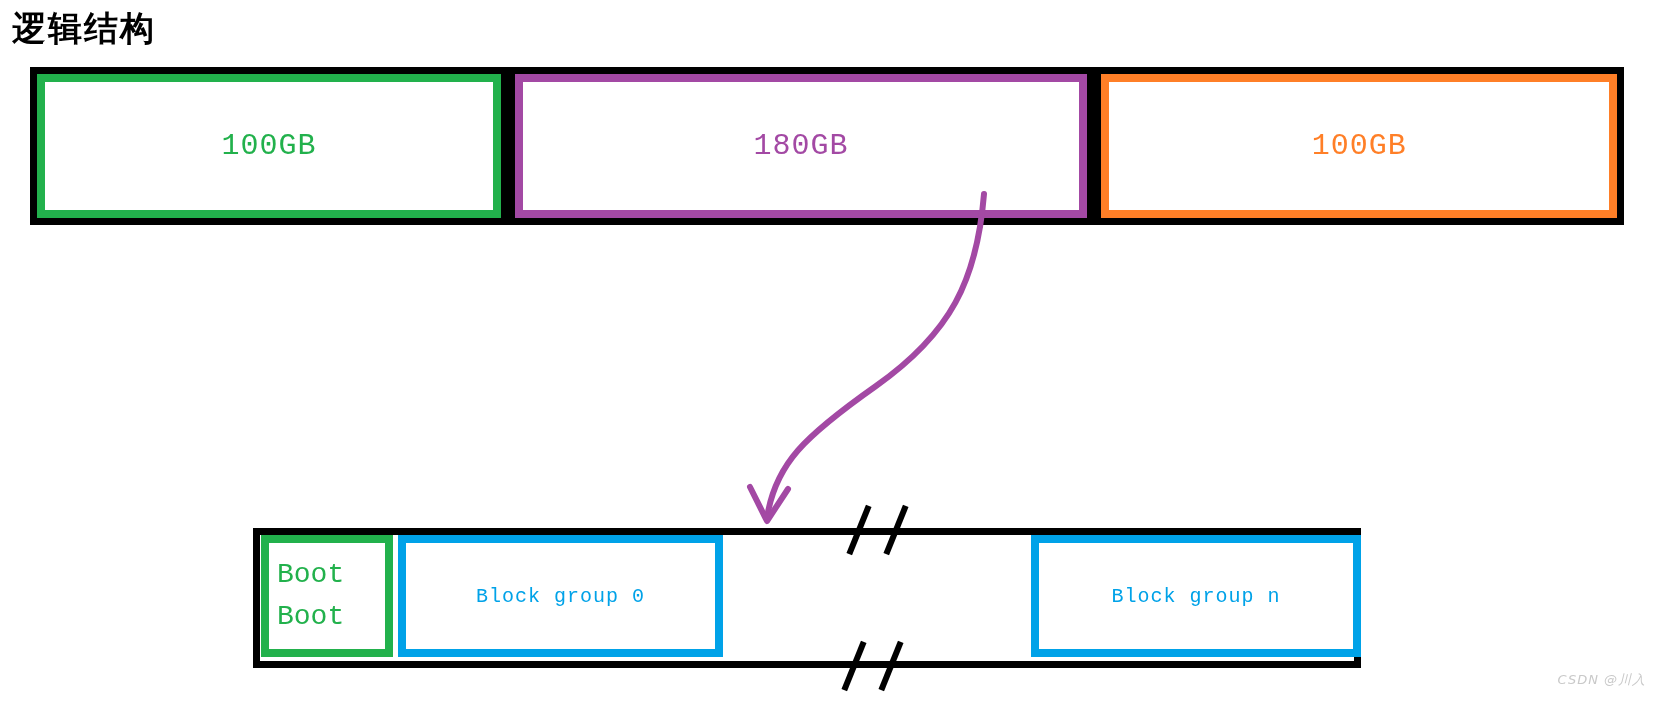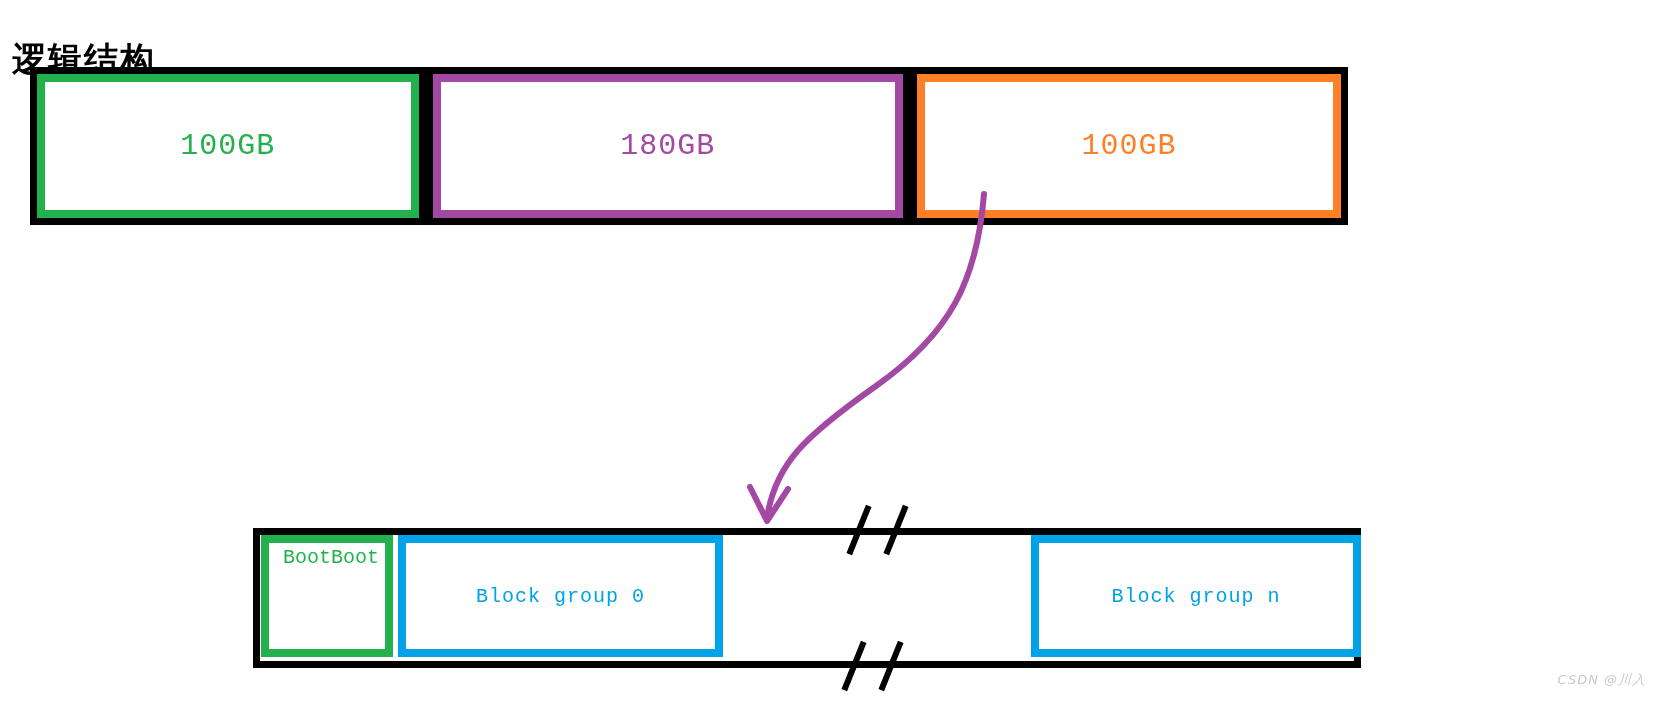--- a/index.html
+++ b/index.html
@@ -1,39 +1,39 @@
 <!DOCTYPE html>
 <html><head>
 <meta charset="utf-8">
 <style>
   html,body{margin:0;padding:0;background:#ffffff;}
   .page{position:relative;width:1657px;height:705px;background:#ffffff;overflow:hidden;
         font-family:"Liberation Mono","DejaVu Sans Mono",monospace;}
 
   .title{position:absolute;left:12px;top:6px;font-family:"DejaVu Sans","Liberation Sans",sans-serif;
-         font-weight:bold;font-size:34px;color:#000;letter-spacing:2px;margin-top:31px;}
+         font-weight:bold;font-size:34px;color:#000;letter-spacing:2px;}
 
   
-  .top-bar{position:absolute;left:30px;top:67px;width:1318px;height:158px;
+  .top-bar{position:absolute;left:30px;top:67px;width:1594px;height:158px;
            background:#000;box-sizing:border-box;padding:7px;display:flex;gap:14px;}
   .segment{background:#fff;border:8px solid var(--c);box-sizing:border-box;
            display:flex;align-items:center;justify-content:center;
            font-size:30px;letter-spacing:1px;color:var(--c);}
   .seg-0{flex:354 0 0;}
   .seg-1{flex:387 0 0;}
   .seg-2{flex:440 0 0;}
   .seg-3{flex:395 0 0;}
 
   
   .bottom-bar{position:absolute;left:253px;top:528px;width:1108px;height:140px;
               background:#fff;border:7px solid #000;box-sizing:border-box;}
   .bbox{position:absolute;top:0;height:122px;box-sizing:border-box;background:#fff;
         border:8px solid var(--c);color:var(--c);}
-  .boot{left:1px;width:132px;display:flex;flex-direction:row;justify-content:center;
-        padding-left:8px;font-size:20px;line-height:1.5;}
+  .boot{left:1px;width:132px;display:flex;flex-direction:column;justify-content:center;
+        padding-left:8px;font-size:28px;line-height:1.5;}
   .group0{left:138px;width:325px;}
   .groupn{left:765px;width:330px;margin-left:6px;}
   .group-lbl{display:flex;align-items:center;justify-content:center;height:100%;
              font-size:20px;letter-spacing:1px;}
 
   
   .slash{position:absolute;width:6px;height:52px;background:#000;transform:rotate(22deg);z-index:3;}
 
   
   .arrow-layer{position:absolute;left:0;top:0;width:1657px;height:705px;z-index:2;pointer-events:none;}

